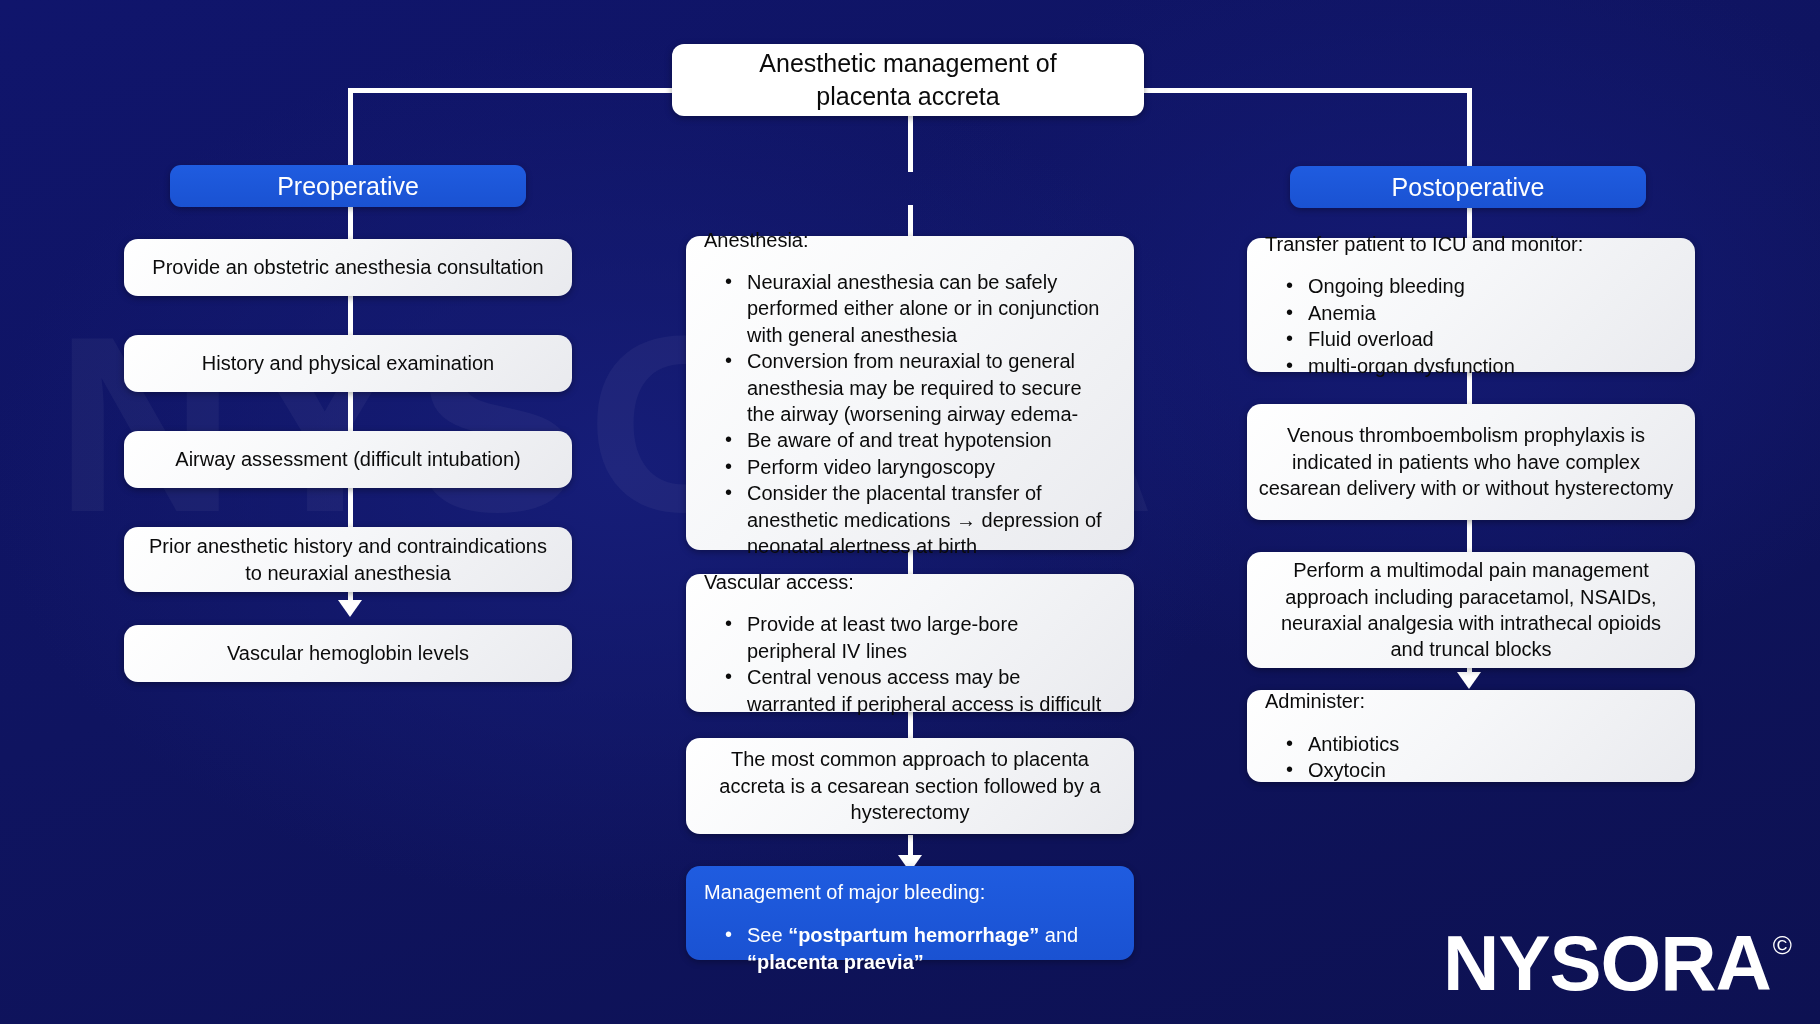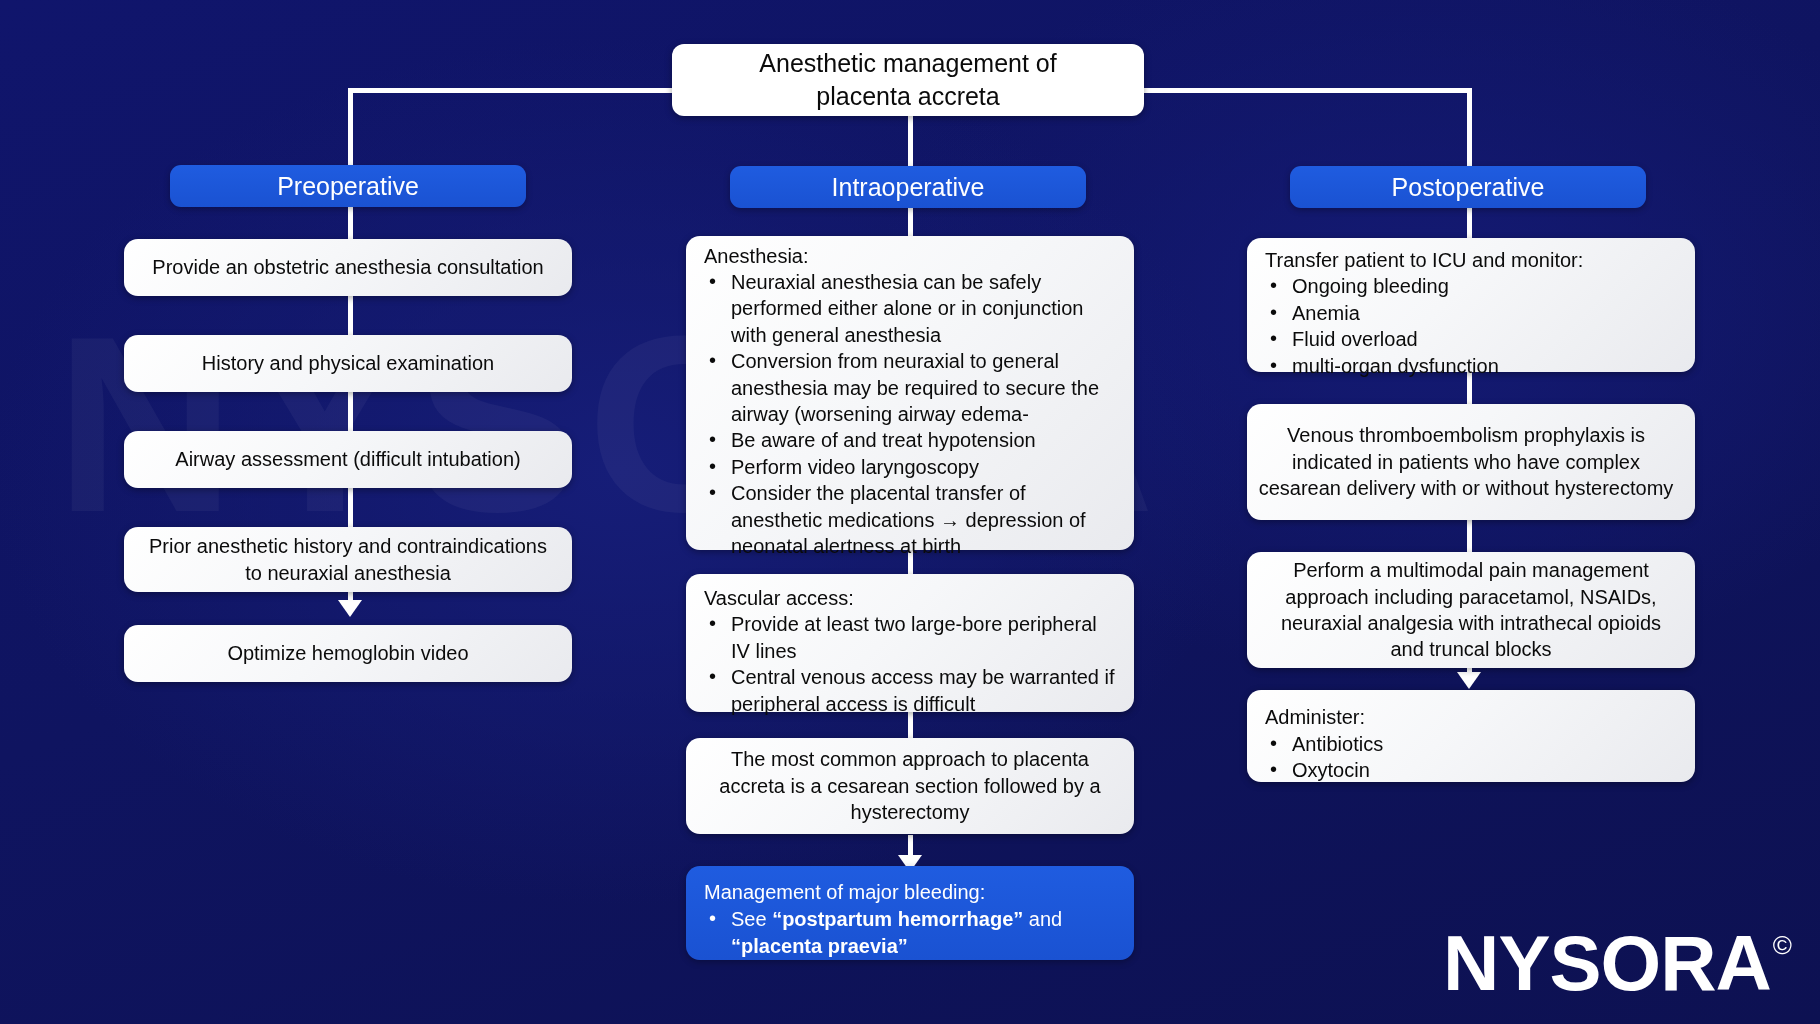--- a/index.html
+++ b/index.html
@@ -112,21 +112,21 @@
     box-shadow: 0 2px 7px rgba(0,0,0,0.30);
     display: flex;
     flex-direction: column;
     justify-content: flex-start;
   }
 
   .lead { display: block; }
 
   ul.bullets {
     list-style: none;
-    margin: 0;
+    margin: 16px;
     padding: 0;
   }
   ul.bullets li {
     position: relative;
     padding-left: 27px;
     margin: 0;
   }
   ul.bullets li::before {
     content: "\2022";
     position: absolute;
@@ -190,41 +190,38 @@
   <div class="arrow-head" style="left:1457px; top:672px;"></div>
 
   <div class="node title-node center-text" style="left:672px; top:44px; width:472px; height:72px;">
     <span>Anesthetic management of</span>
     <span>placenta accreta</span>
   </div>
 
   <div class="pill" style="left:170px; top:165px; width:356px; height:42px;">
     <span>Preoperative</span>
   </div>
-  <div class="pill" style="left:730px; top:166px; width:356px; height:42px;">
-    <span>Intraoperative</span>
-  </div>
   <div class="pill" style="left:1290px; top:166px; width:356px; height:42px;">
     <span>Postoperative</span>
   </div>
 
   <div class="node center-text" style="left:124px; top:239px; width:448px; height:57px;">
     <span>Provide an obstetric anesthesia consultation</span>
   </div>
   <div class="node center-text" style="left:124px; top:335px; width:448px; height:57px;text-align:center;">
     <span>History and physical examination</span>
   </div>
   <div class="node center-text" style="left:124px; top:431px; width:448px; height:57px;">
     <span>Airway assessment (difficult intubation)</span>
   </div>
   <div class="node center-text" style="left:124px; top:527px; width:448px; height:65px;">
     <span>Prior anesthetic history and contraindications to neuraxial anesthesia</span>
   </div>
   <div class="node center-text" style="left:124px; top:625px; width:448px; height:57px;">
-    <span>Optimize hemoglobin video</span>
+    <span>Vascular hemoglobin levels</span>
   </div>
 
   <div class="node left-text" style="left:686px; top:236px; width:448px; height:314px;">
     <span class="lead">Anesthesia:</span>
     <ul class="bullets">
       <li>Neuraxial anesthesia can be safely performed either alone or in conjunction with general anesthesia</li>
       <li>Conversion from neuraxial to general anesthesia may be required to secure the airway (worsening airway edema-</li>
       <li>Be aware of and treat hypotension</li>
       <li>Perform video laryngoscopy</li>
       <li>Consider the placental transfer of anesthetic medications → depression of neonatal alertness at birth</li>

